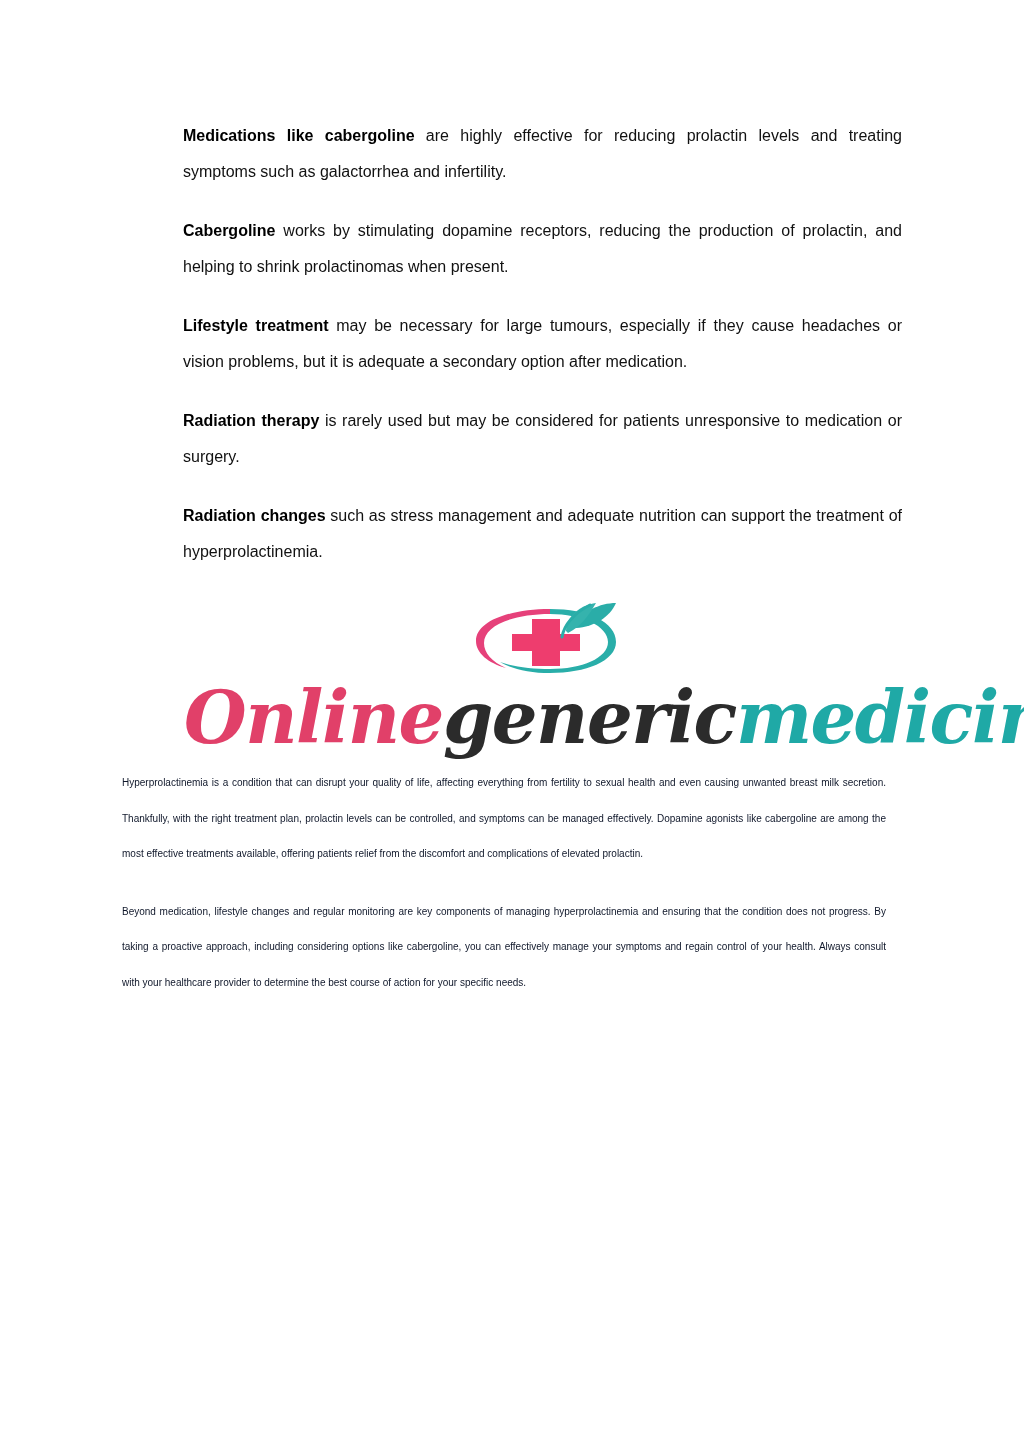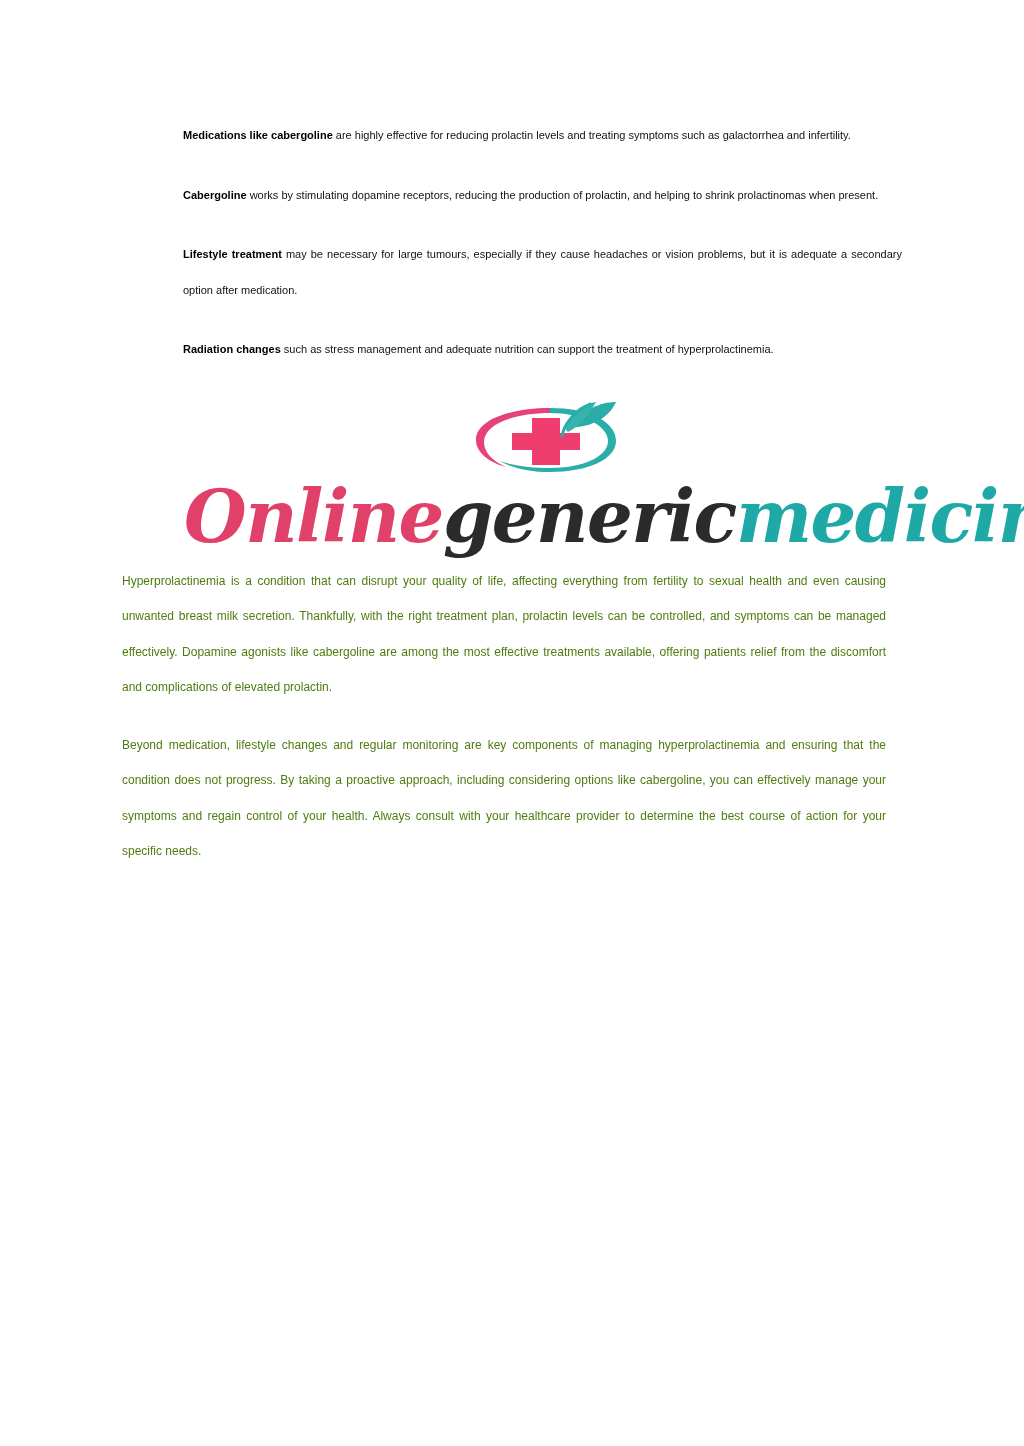--- a/index.html
+++ b/index.html
@@ -48,21 +48,21 @@
 
   
   .bullet-list {
     list-style: none;
     margin: 0;
     padding: 0;
   }
   .bullet-item {
     margin: 0 0 24px 0;
     padding: 0 0 0 61px;
-    font-size: 11px;
+    font-size: 16px;
     line-height: 35.5px;
     text-align: justify;
     text-justify: inter-word;
     color: #111111;
   }
   .bullet-item:last-child {
     margin-bottom: 0;
   }
   .bullet-item .lead {
     font-weight: bold;
@@ -104,44 +104,45 @@
     line-height: 78px;
     letter-spacing: -1.5px;
     margin-top: 28px;
   }
   .wm-online   { color: #E14069; }
   .wm-generic  { color: #2B2B2B; }
   .wm-medicine { color: #1FA9A6; }
 
   
   .body-para {
-    font-size: 12px;
+    font-size: 10px;
     line-height: 35.5px;
     text-align: justify;
     text-justify: inter-word;
     margin: 0 16px 22px 0;
-    color: #4d7c0f;
+    color: #0f172a;
   }
   .body-para:last-child { margin-bottom: 0; }
 </style>
 </head>
 <body>
 
 <div class="page">
   <div class="content">
 
 
     <ul class="bullet-list">
 
       <li class="bullet-item"><span class="lead">Medications like cabergoline</span><span> are highly effective for reducing prolactin levels and treating symptoms such as galactorrhea and infertility.</span></li>
 
       <li class="bullet-item"><span class="lead">Cabergoline</span><span> works by stimulating dopamine receptors, reducing the production of prolactin, and helping to shrink prolactinomas when present.</span></li>
 
       <li class="bullet-item"><span class="lead">Lifestyle treatment</span><span> may be necessary for large tumours, especially if they cause headaches or vision problems, but it is adequate a secondary option after medication.</span></li>
 
+      <li class="bullet-item"><span class="lead">Radiation therapy</span><span> is rarely used but may be considered for patients unresponsive to medication or surgery.</span></li>
 
       <li class="bullet-item"><span class="lead">Radiation changes</span><span> such as stress management and adequate nutrition can support the treatment of hyperprolactinemia.</span></li>
 
     </ul>
 
     <div class="logo-block">
       <div class="logo-inner">
 
         <div class="logo-mark">
           <svg viewBox="0 0 180 78" width="180" height="78" xmlns="http://www.w3.org/2000/svg" aria-hidden="true">

